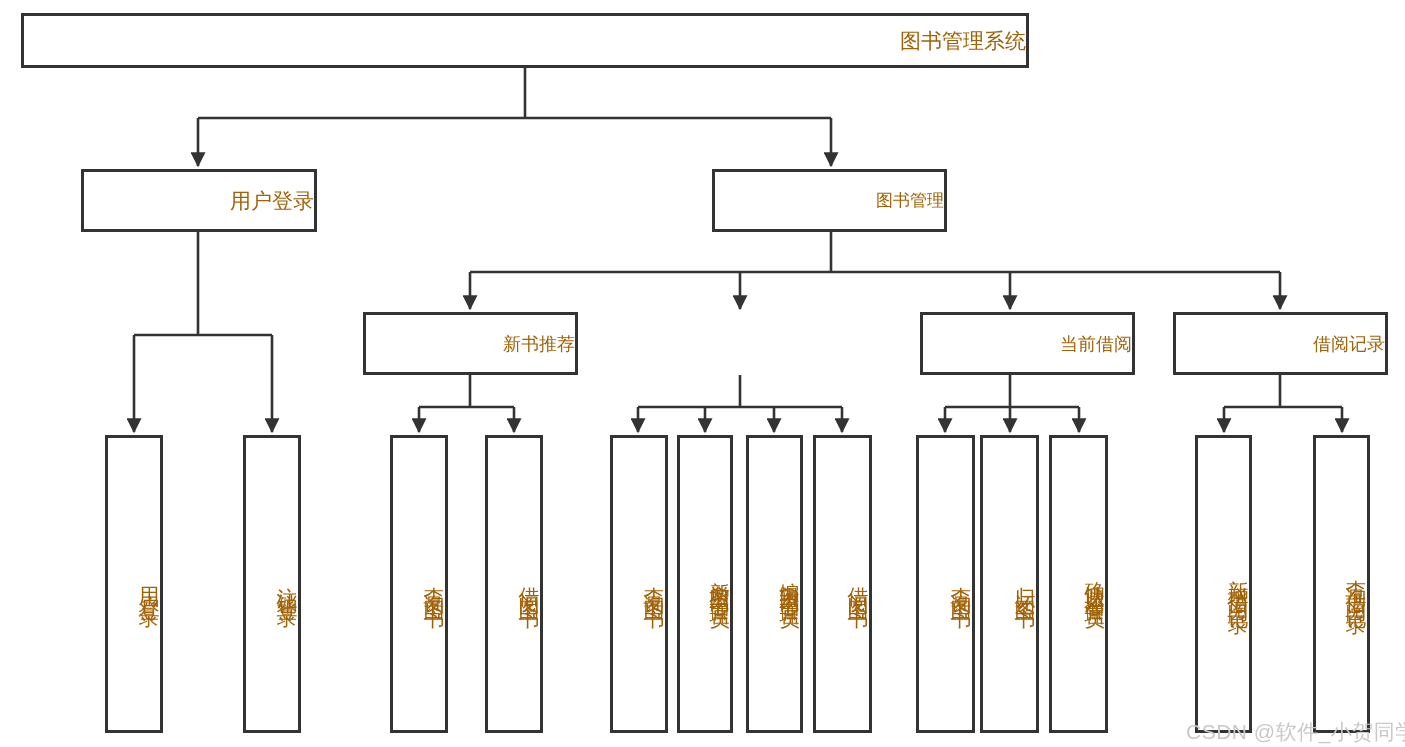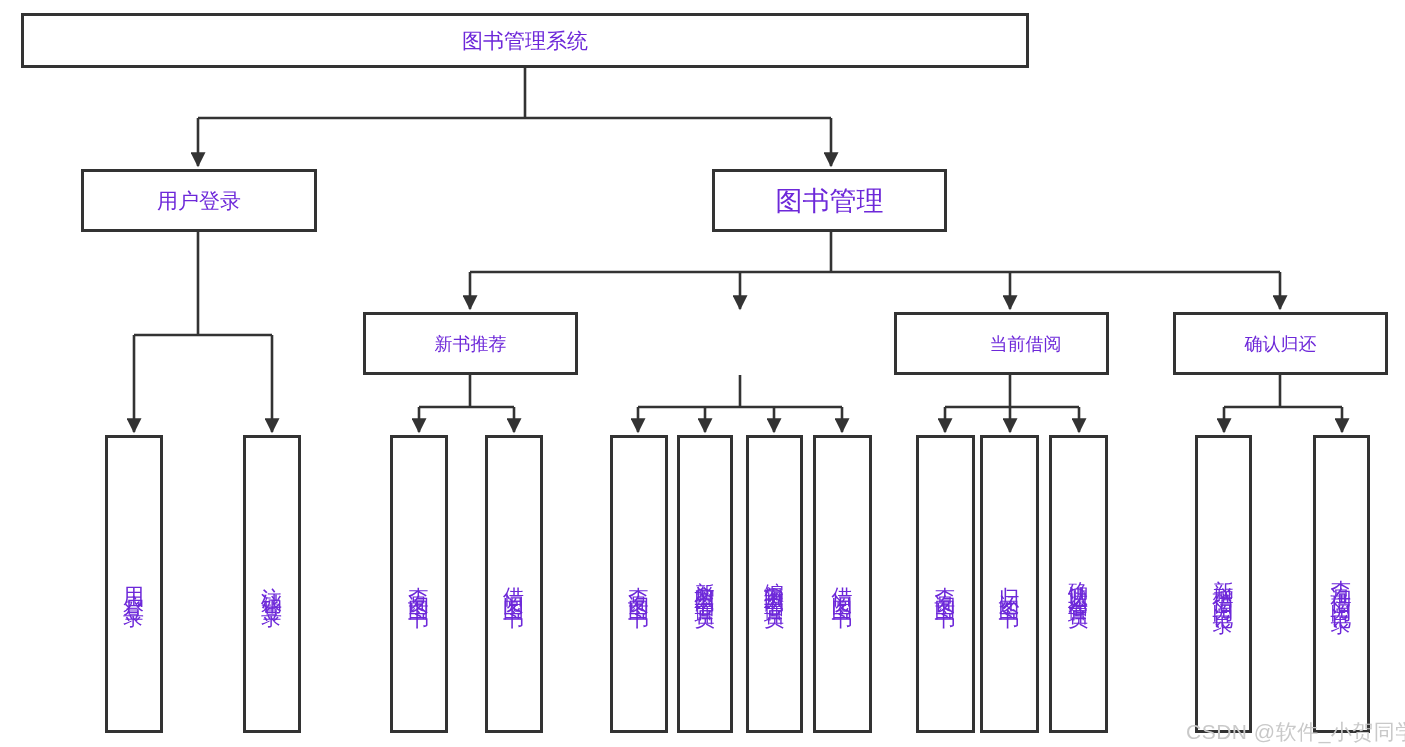--- a/index.html
+++ b/index.html
@@ -20,34 +20,34 @@
     width: 1405px; height: 747px;
     z-index: 1;
   }
 
   .node {
     position: absolute;
     background: #ffffff;
     border: 3px solid #333333;
     display: flex;
     align-items: center;
-    justify-content: center;
-    color: #6d28d9;
+    justify-content: flex-end;
+    color: #a16207;
     z-index: 2;
   }
 
   .node.root   { left: 21px;  top: 13px;  width: 1008px; height: 55px; font-size: 21px; }
 
   .node.lvl2-a { left: 81px;  top: 169px; width: 236px; height: 63px; font-size: 21px; }
-  .node.lvl2-b { left: 712px; top: 169px; width: 235px; height: 63px; font-size: 27px; }
+  .node.lvl2-b { left: 712px; top: 169px; width: 235px; height: 63px; font-size: 17px; }
 
   .node.lvl3   { top: 312px; width: 215px; height: 63px; font-size: 18px; }
   .node.l3-1 { left: 363px; }
   .node.l3-2 { left: 633px; }
-  .node.l3-3 { left: 894px; padding-left: 48px; }
+  .node.l3-3 { left: 920px; padding-left: 48px; }
   .node.l3-4 { left: 1173px; }
 
   .node.leaf {
     top: 435px;
     height: 298px;
     width: 58px;
     font-size: 21px;
   }
   .leaf .vtext {
     writing-mode: vertical-rl;
@@ -141,21 +141,21 @@
     <span>图书管理</span>
   </div>
 
   <div class="node lvl3 l3-1">
     <span>新书推荐</span>
   </div>
   <div class="node lvl3 l3-3">
     <span>当前借阅</span>
   </div>
   <div class="node lvl3 l3-4">
-    <span>确认归还</span>
+    <span>借阅记录</span>
   </div>
 
   <div class="node leaf lf-1">
     <span class="vtext">用户登录</span>
   </div>
   <div class="node leaf lf-2">
     <span class="vtext">注销登录</span>
   </div>
 
   <div class="node leaf lf-3">

